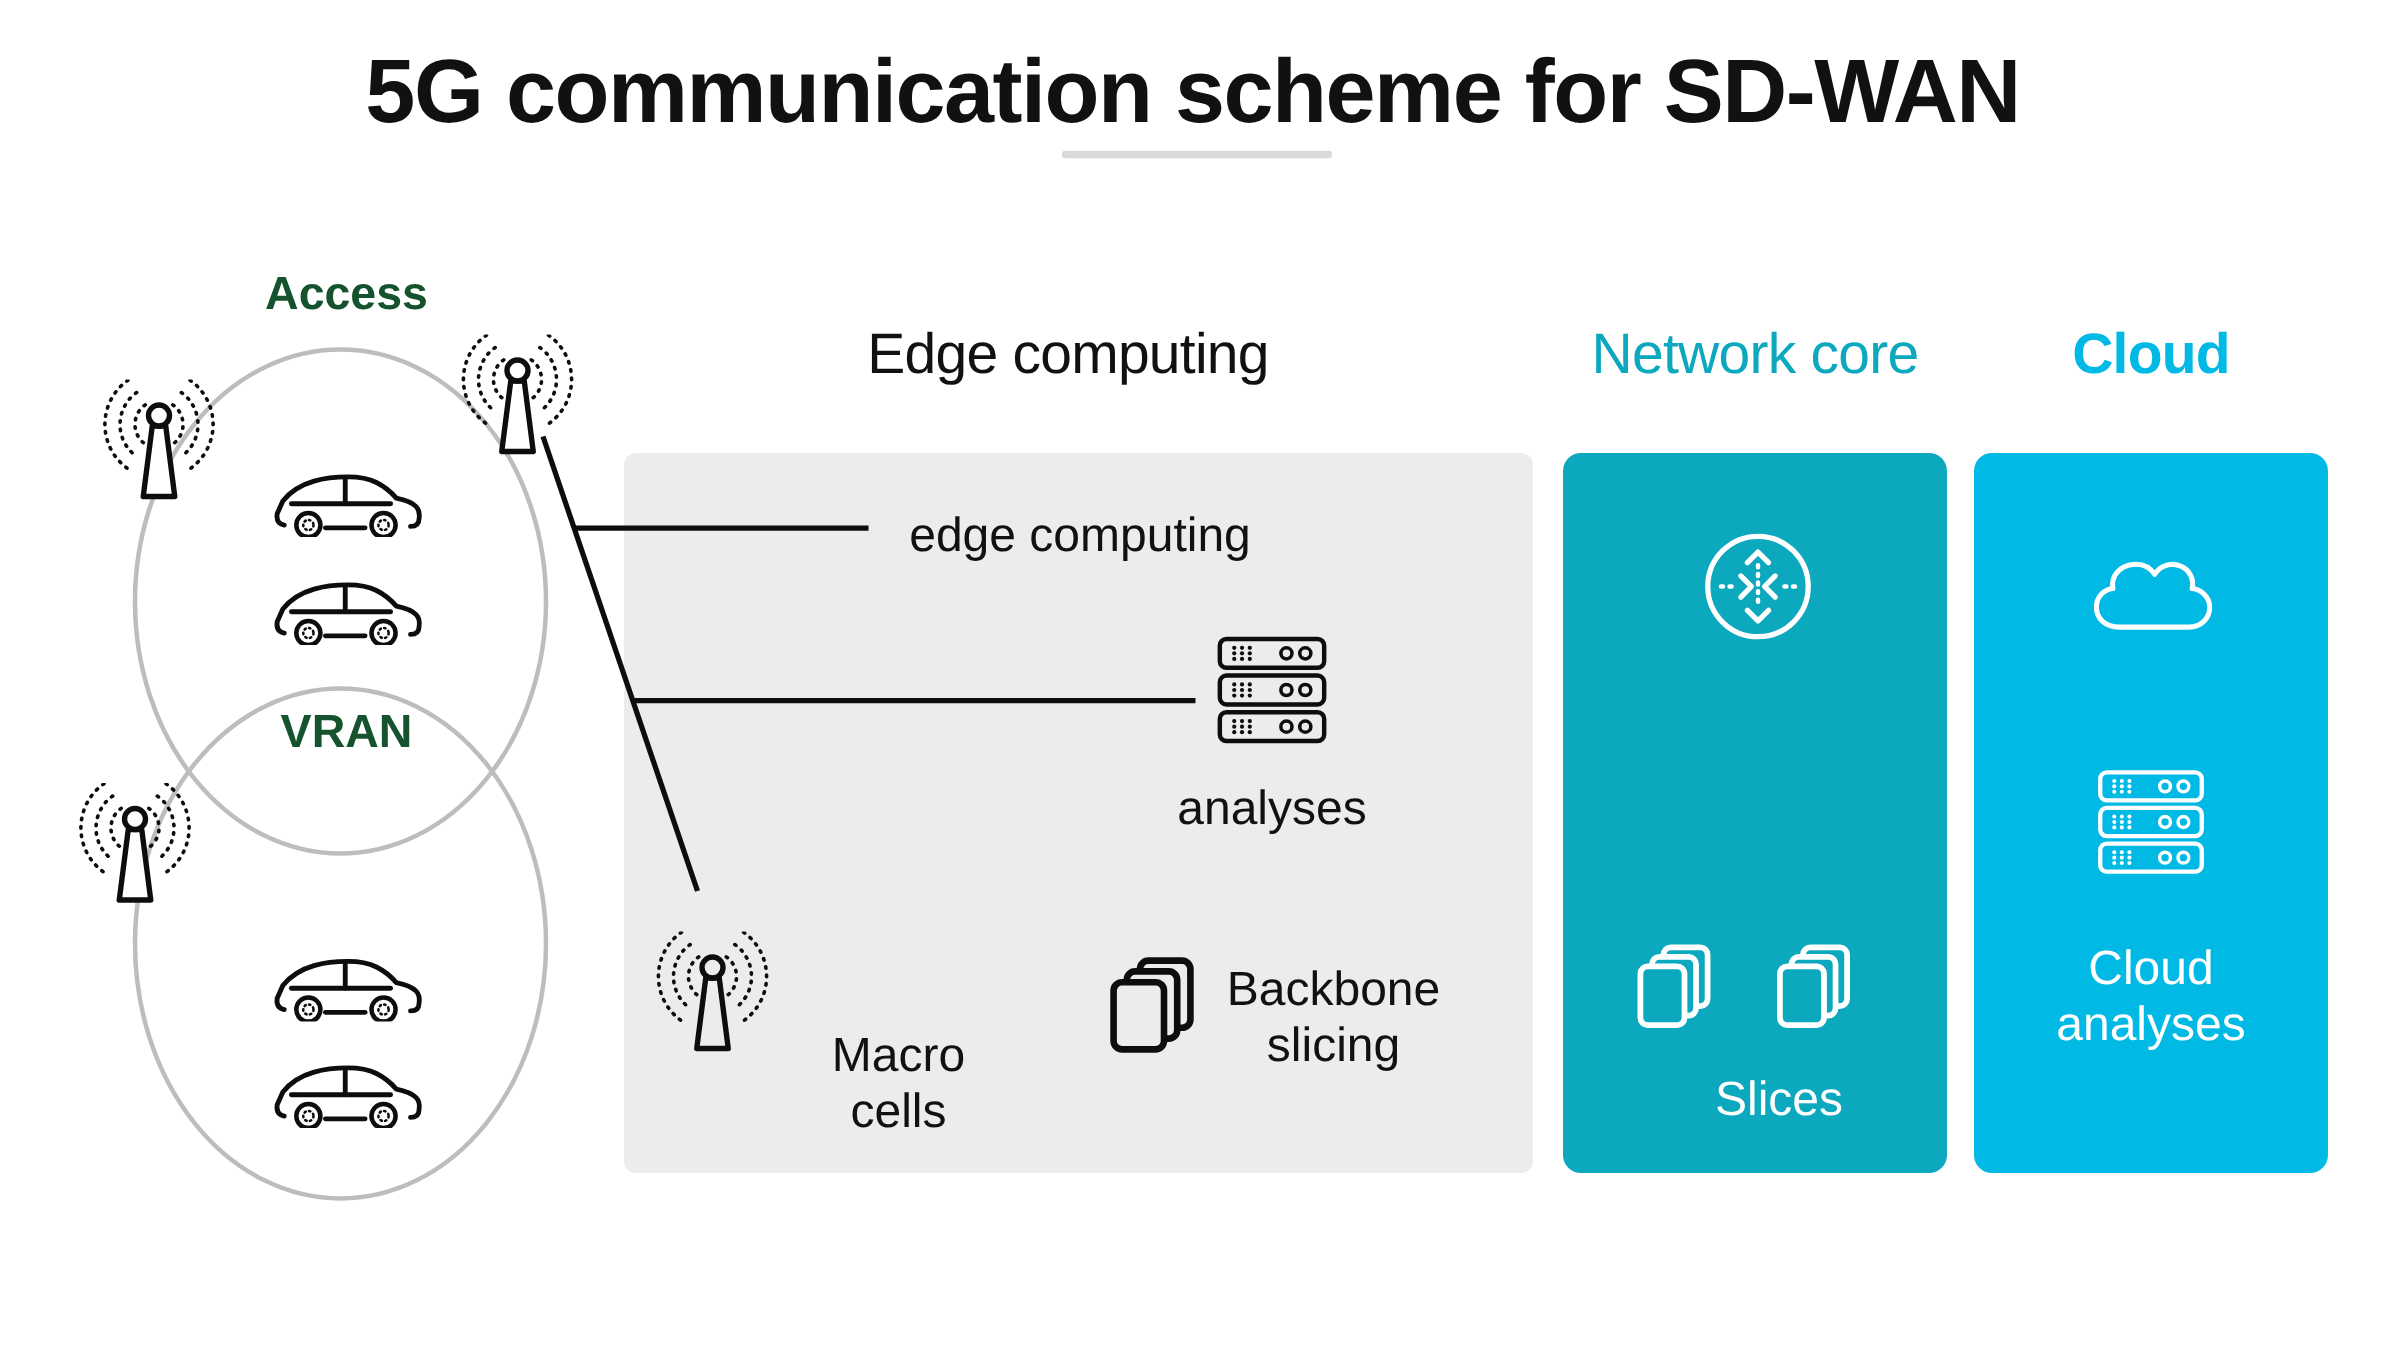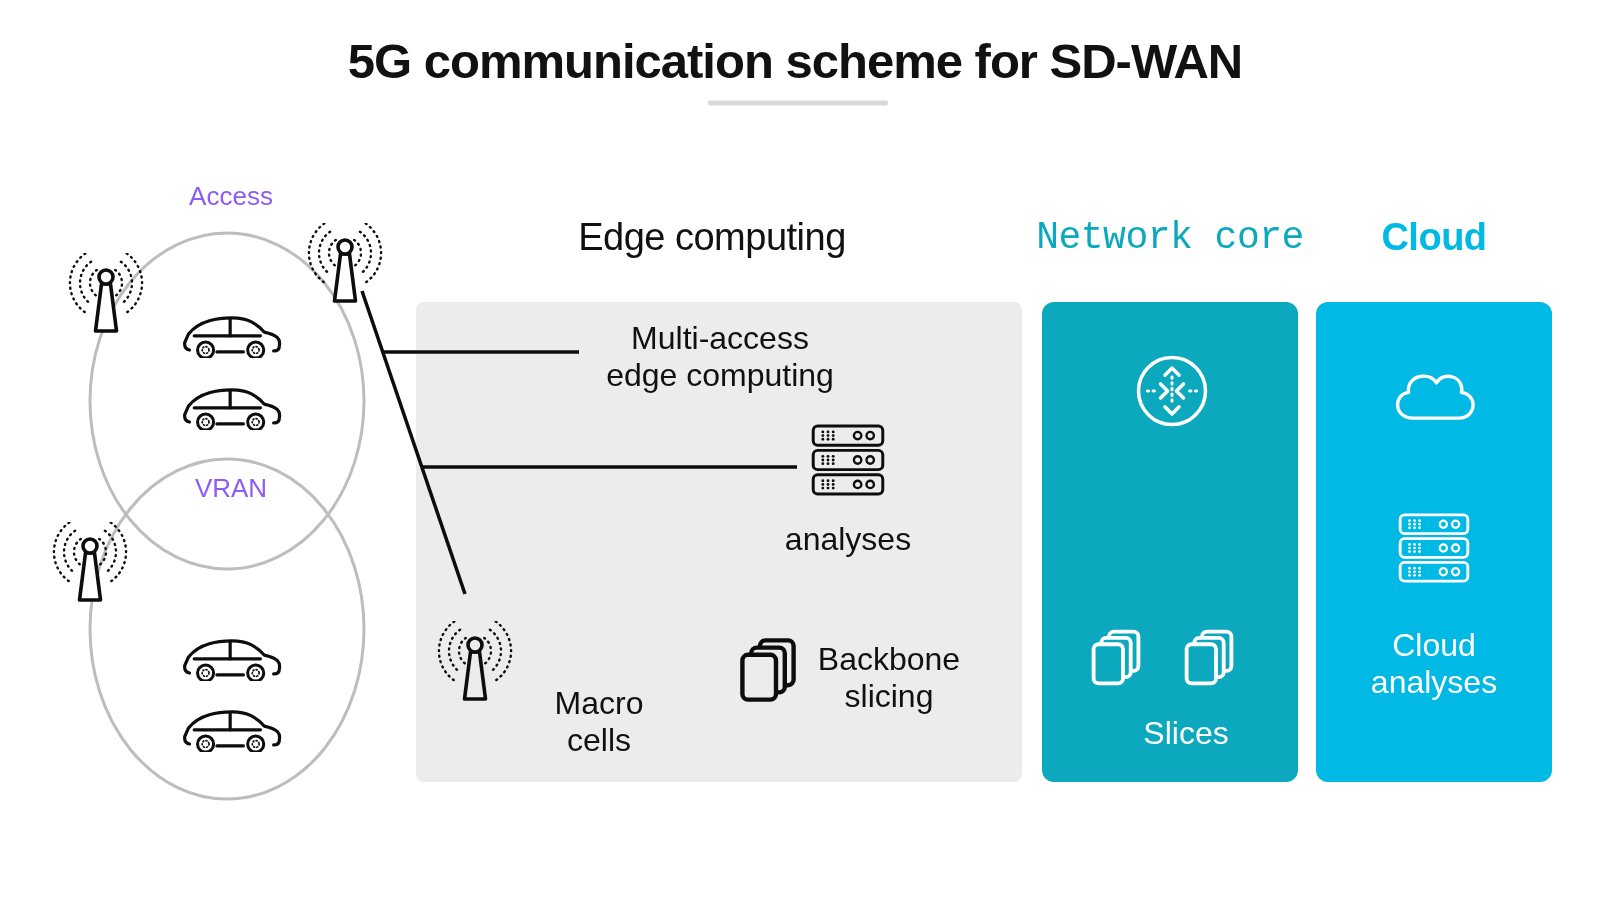--- a/index.html
+++ b/index.html
@@ -3,29 +3,29 @@
 <meta charset="utf-8">
 <style>
   html,body { margin:0; padding:0; background:#fff; }
   .stage {
     position:relative; width:1600px; height:900px; overflow:hidden;
     background:#fff; color:var(--ink,#0D0D0D);
     font-family:"Liberation Sans", sans-serif;
   }
   .center { position:absolute; transform:translate(-50%,-50%); text-align:center; white-space:nowrap; }
 
-  h1.title { margin:0; font-size:49px; font-weight:800; letter-spacing:-1px; color:#111; }
+  h1.title { margin:0; font-size:60px; font-weight:800; letter-spacing:-1px; color:#111; }
   .title-rule { width:180px; height:5px; background:var(--rule-gray,#D9D9D9); border-radius:2px; }
 
   .hd { margin:0; font-size:38px; font-weight:500; letter-spacing:-0.5px; }
   .hd.dark  { color:#111; }
-  .hd.teal  { color:var(--teal,#0BA8BE);font-family:Liberation Mono, monospace; }
+  .hd.teal  { color:var(--teal,#0BA8BE); }
   .hd.cyan  { color:var(--cyan,#00B9E4);font-weight:bold; }
 
-  .lbl { font-size:26px; font-weight:400; color:#8b5cf6; }
+  .lbl { font-size:31px; font-weight:700; color:#14532d; }
 
   .tb { font-size:32px; line-height:37px; font-weight:400; color:#111; }
   .tb.white { color:#fff; }
   .tb span { display:block; }
 
   .panel { position:absolute; }
   .panel.gray { background:var(--panel-gray,#ECECEC); border-radius:8px; }
   .panel.teal { background:var(--teal,#0BA8BE); border-radius:12px; }
   .panel.cyan { background:var(--cyan,#00B9E4); border-radius:12px; }
 
@@ -165,21 +165,20 @@
     </svg>
   <svg class="icon ink-icon" style="left:181px; top:702px;" width="104" height="50" viewBox="0 0 110 52">
       <use href="#car"></use>
     </svg>
 
   <h2 class="hd dark center" style="left:712px; top:237px;">Edge computing</h2>
   <h2 class="hd teal center" style="left:1170px; top:237px;">Network core</h2>
   <h2 class="hd cyan center" style="left:1434px; top:237px;">Cloud</h2>
 
   <div class="tb center" style="left:720px; top:357px;">
-    <span>Multi-access</span>
     <span>edge computing</span>
   </div>
 
   <svg class="icon ink-icon" style="left:811px; top:423px;" width="74" height="74" viewBox="0 0 100 100">
       <use href="#server"></use>
     </svg>
 
   <div class="tb center" style="left:848px; top:539px;">
     <span>analyses</span>
   </div>

